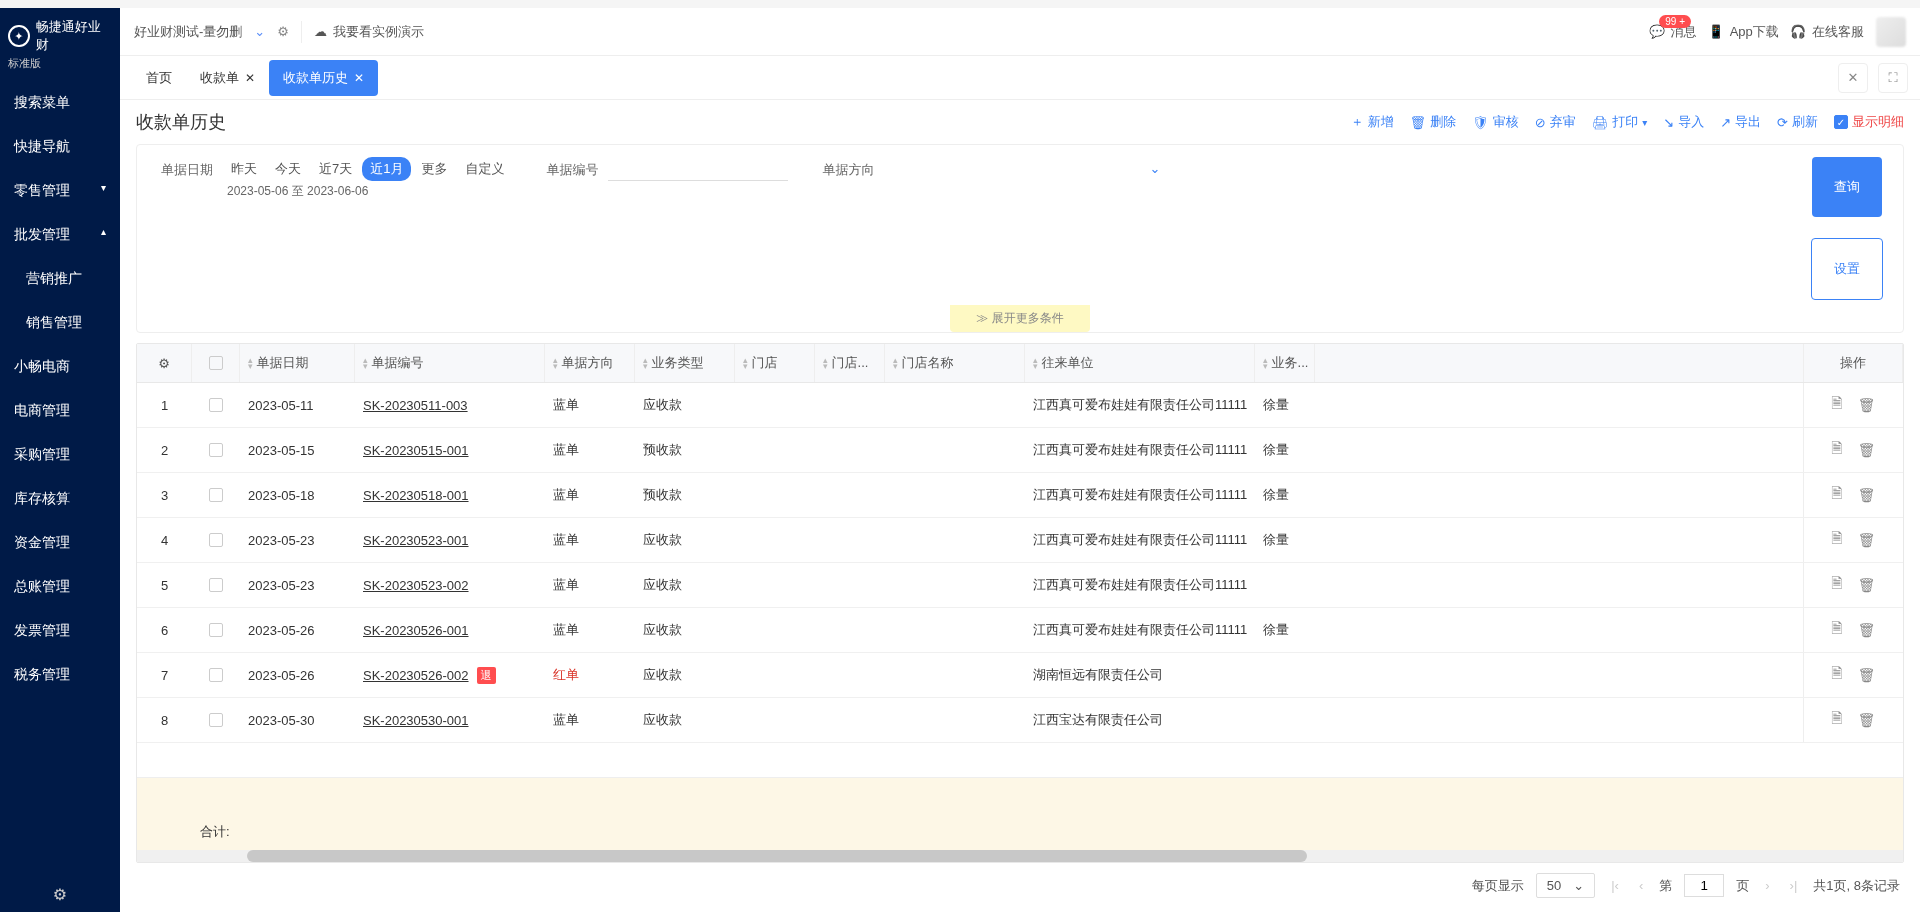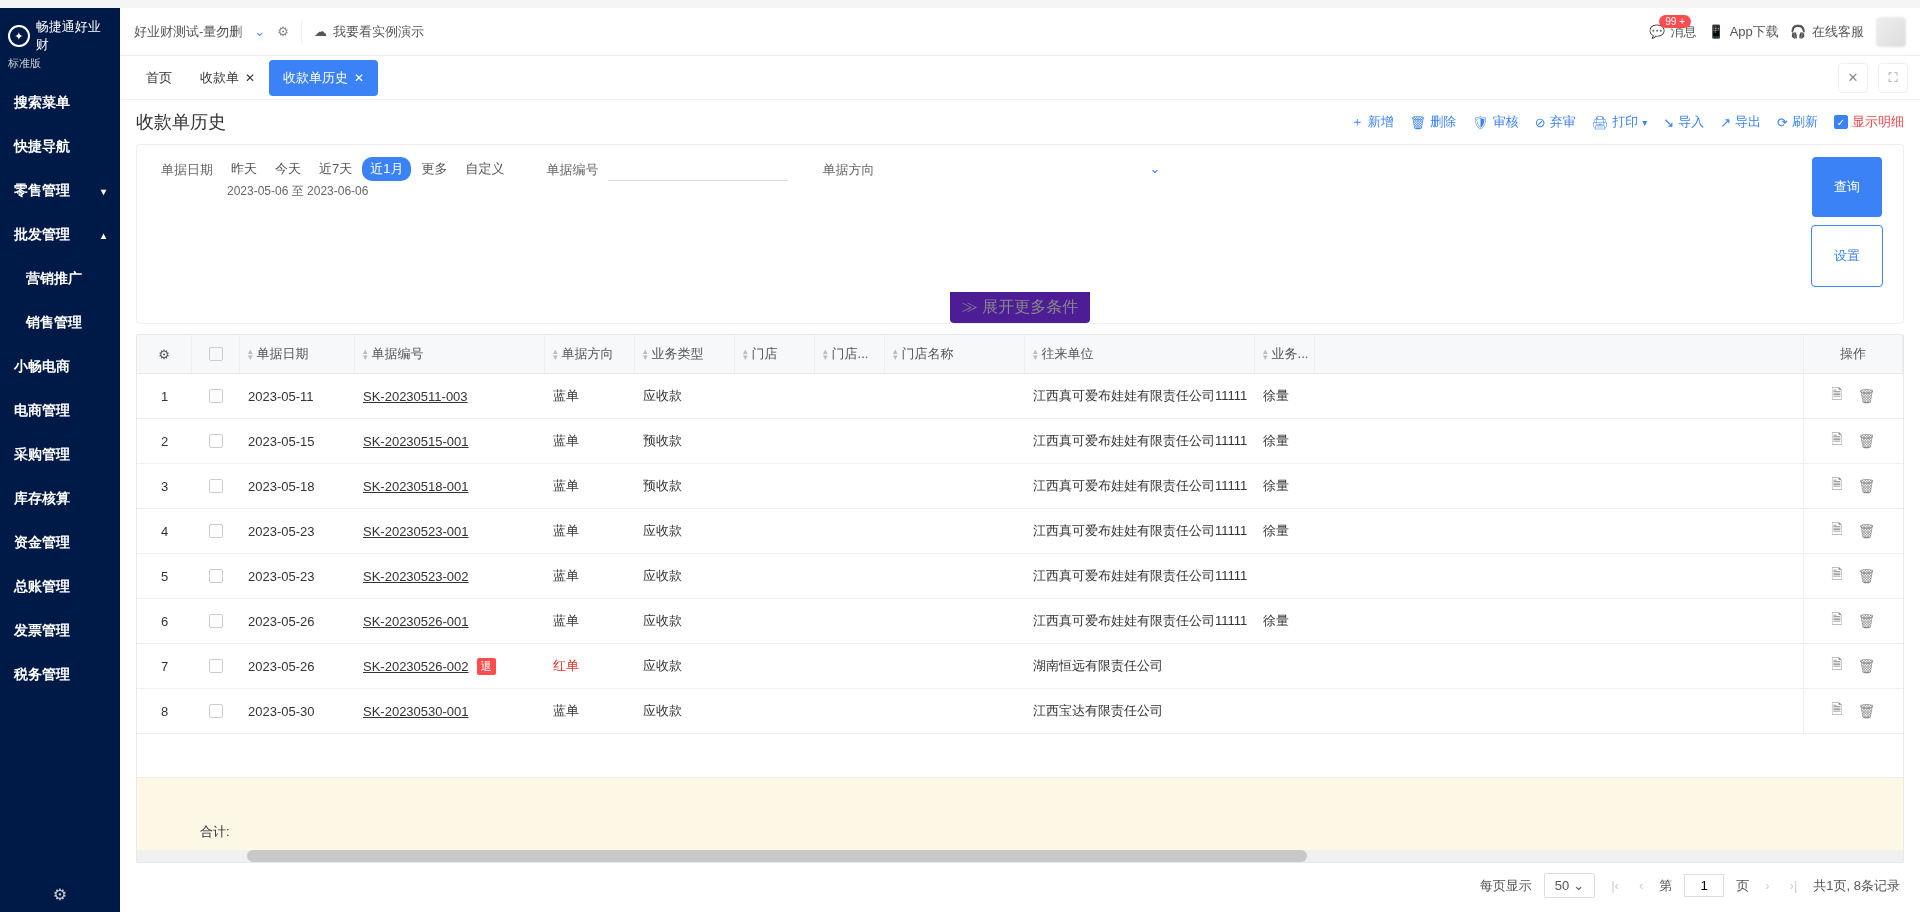--- a/index.html
+++ b/index.html
@@ -8,21 +8,21 @@
 .browser-bar { height: 8px; background: #f5f5f5; display: flex; align-items: center; padding: 0 10px; gap: 8px; overflow: hidden; }
 
 .app { display: flex; height: calc(100vh - 8px); }
 .sidebar { width: 120px; background: #001a47; color: #fff; display: flex; flex-direction: column; flex-shrink: 0; }
 .logo-area { padding: 10px 8px; display:flex; flex-direction:column; }
 .logo-row { display: flex; align-items: center; gap: 6px; }
 .logo-icon { width: 22px; height: 22px; border: 2px solid #fff; border-radius: 50%; display:flex; align-items:center; justify-content:center; font-size:11px; }
 .logo-text { font-size: 13px; font-weight: 500; }
 .logo-sub { font-size: 11px; color: #ccc; margin-top: 2px; }
 .nav { flex: 1; overflow-y: auto; }
-.nav-item { padding: 13px 14px; font-size: 14px; cursor: pointer; display: flex; align-items: center; justify-content: space-between; font-weight: bold; }
+.nav-item { padding: 13px 14px; font-size: 14px; cursor: pointer; display: flex; align-items: flex-start; justify-content: space-between; }
 .nav-sub { padding-left: 26px; }
 .nav-item .arrow { font-size: 10px; }
 .gear-footer { text-align:center; padding:8px; color:#ccc; font-size:16px; }
 
 .main { flex: 1; display: flex; flex-direction: column; min-width: 0; }
 .topbar { height: 48px; border-bottom: 1px solid #eee; display: flex; align-items: center; padding: 0 14px; gap: 12px; }
 .ws-name { color: #555; }
 .ws-arrow { color: #5b8ff9; cursor: pointer; }
 .gear-ic { color: #888; cursor: pointer; }
 .divider-v { width: 1px; height: 22px; background: #eee; }
@@ -55,22 +55,22 @@
 .date-ranges { display: flex; flex-direction: column; }
 .range-btns { display: flex; gap: 2px; }
 .range-btn { padding: 3px 8px; border-radius: 10px; cursor: pointer; color: #555; font-size:13px;}
 .range-btn.active { background: #3b82f6; color: #fff; }
 .range-text { color: #666; font-size: 12px; padding: 2px 4px; }
 .filter-input { border: none; border-bottom: 1px solid #ddd; padding: 4px; outline: none; width: 180px; background: transparent; }
 .filter-select { border: none; padding: 4px; width: 280px; display:flex; justify-content:flex-end; color:#3b82f6; cursor:pointer; }
 .filter-right { margin-left: auto; display: flex; flex-direction: column; gap: 8px; align-items:center; }
 .btn { padding: 21px 22px; border-radius: 4px; cursor: pointer; font-size: 13px; text-align:center; }
 .btn-primary { background: #3b82f6; color: #fff; }
-.btn-outline { border: 1px solid #3b82f6; color: #3b82f6; background:#fff; }
-.expand-bar { text-align: center; padding: 5px; background: #4c1d95; color: #888; cursor: pointer; font-size: 16px; margin: 0 auto; width: 140px; border-radius: 0 0 4px 4px;}
+.btn-outline { border: 1px solid #3b82f6; color: #3b82f6; background:#fff;margin-top:13px; }
+.expand-bar { text-align: center; padding: 5px; background: #fef9c3; color: #888; cursor: pointer; font-size: 12px; margin: 0 auto; width: 140px; border-radius: 0 0 4px 4px;}
 .expand-wrap { display:flex; justify-content:center; margin-top:-1px;}
 
 .table-wrap { flex: 1; border: 1px solid #e8e8e8; border-radius: 2px; display: flex; flex-direction: column; min-height: 0; overflow:hidden;}
 .thead { display: flex; background: #f7f8fa; border-bottom: 1px solid #e8e8e8; }
 .th, .td { padding: 10px 8px; display: flex; align-items: center; gap: 4px; overflow: hidden; white-space: nowrap; text-overflow: ellipsis; }
 .th { color: #555; font-weight: 500; border-right: 1px solid #eee; }
 .sort-ic { color: #bbb; font-size: 9px; display:flex; flex-direction:column; line-height:6px;}
 .col-idx { width: 55px; justify-content: center; }
 .col-chk { width: 48px; justify-content: center; }
 .col-date { width: 115px; }
@@ -89,21 +89,21 @@
 .tag-red { background: #ff4d4f; color: #fff; font-size: 11px; padding: 1px 4px; border-radius: 2px; margin-left: 4px; }
 .red-text { color: #d93025; }
 .chk-box { width: 14px; height: 14px; border: 1px solid #ccc; border-radius: 2px; cursor: pointer; }
 .row-op { color: #888; cursor: pointer; font-size:14px; }
 .tfoot { display:flex; background:#fdf7e6; border-top:1px solid #eee; }
 .tfoot .td { padding: 9px 8px; }
 .hscroll { height:12px; background:#f0f0f0; position:relative; }
 .hscroll-thumb { position:absolute; left:110px; width:60%; height:100%; background:#c8c8c8; border-radius:6px;}
 
 .pager { display: flex; align-items: center; justify-content: flex-end; gap: 12px; padding: 10px 4px 4px; color: #555; font-size: 13px; }
-.pg-select { border: 1px solid #ddd; padding: 4px 10px; border-radius: 2px; display:flex; align-items:center; gap:4px; }
+.pg-select { border: 1px solid #ddd; padding: 4px 10px; border-radius: 2px; display:flex; align-items:center; gap:12px; }
 .pg-btn { color: #ccc; cursor: pointer; padding: 0 4px; }
 .pg-input { width: 40px; border: 1px solid #ddd; padding: 3px 6px; text-align: center; }
 </style>
 </head>
 <body>
 
 <div class="browser-bar"></div>
 
 <div class="app">
   <aside class="sidebar">

